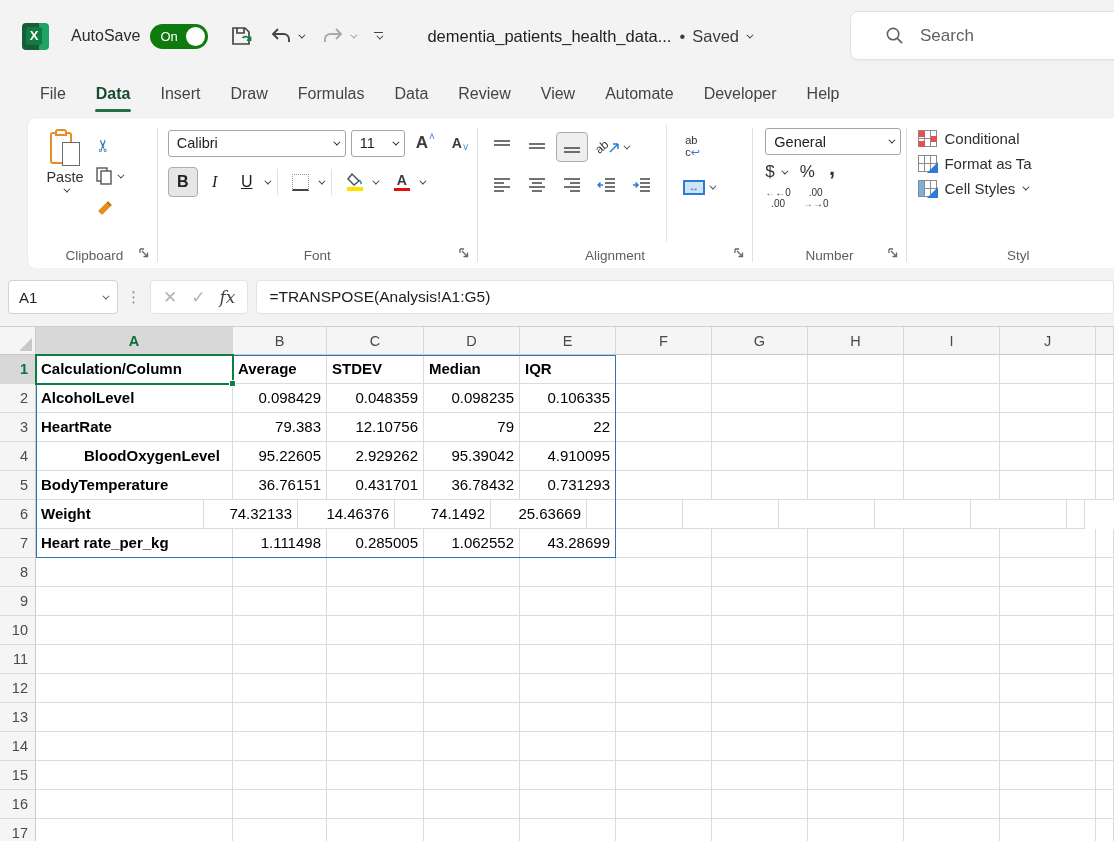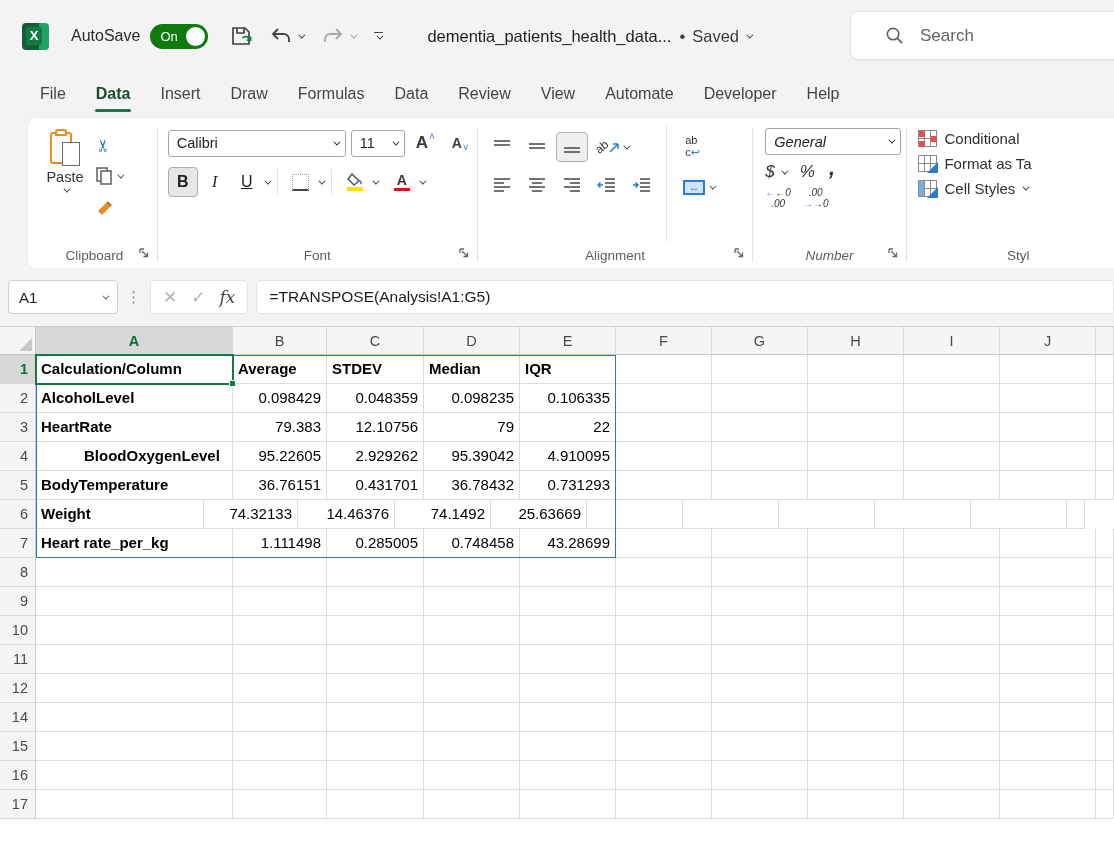--- a/index.html
+++ b/index.html
@@ -86,21 +86,21 @@
   .al-main { display:flex; flex-direction:column; gap:8px; padding-top:8px; }
   .al-row { display:flex; align-items:center; gap:3px; }
   .abtn { width:32px; height:30px; display:flex; align-items:center; justify-content:center; border-radius:4px; cursor:pointer; color:#444; }
   .abtn.activeb { background:#efefef; border:1px solid #adadad; }
   .al-right { display:flex; flex-direction:column; gap:10px; padding:8px 0 0 10px; border-left:1px solid #e7e7e7; margin-left:8px; }
   .wrap-ic { font-size:11px; color:#333; line-height:1.05; text-align:left; }
   .wrap-ic .blue { color:#2b7cd3; }
   .merge-ic { width:22px; height:15px; border:2px solid #2b7cd3; background:#cfe3f7; display:flex; align-items:center; justify-content:center; color:#2b7cd3; font-size:11px; font-weight:bold; }
 
   
-  .g-num { width:162px;font-style:italic; }
+  .g-num { width:162px; }
   .g-num .rg-body { flex-direction:column; padding-left:10px; }
   .num-row2 { display:flex; align-items:center; gap:14px; margin-top:7px; font-size:17px; color:#333; }
   .num-row3 { display:flex; align-items:center; gap:12px; margin-top:5px; }
   .dec-ic { font-size:10px; line-height:1.1; color:#333; text-align:center; cursor:pointer; }
   .dec-ic .blue { color:#2b7cd3; }
   .comma { font-size:22px; font-weight:bold; line-height:10px; position:relative; top:-4px; }
 
   
   .g-styles { width:240px; }
   .g-styles .rg-body { flex-direction:column; gap:8px; padding:6px 0 0 10px; }
@@ -584,21 +584,21 @@
         <div class="gc txt" style="width: 96px;"></div>
         <div class="gc txt" style="width: 96px;"></div>
         <div class="gc txt" style="width: 96px;"></div>
         <div class="gc" style="width: 18px;"></div>
       </div>
       <div class="grow">
         <div class="rh">7</div>
         <div class="gc txt bold" style="width: 197px;">Heart rate_per_kg</div>
         <div class="gc num" style="width: 94px;">1.111498</div>
         <div class="gc num" style="width: 97px;">0.285005</div>
-        <div class="gc num" style="width: 96px;">0.748458</div>
+        <div class="gc num" style="width: 96px;">1.062552</div>
         <div class="gc num" style="width: 96px;">43.28699</div>
         <div class="gc txt" style="width: 96px;"></div>
         <div class="gc txt" style="width: 96px;"></div>
         <div class="gc txt" style="width: 96px;"></div>
         <div class="gc txt" style="width: 96px;"></div>
         <div class="gc txt" style="width: 96px;"></div>
         <div class="gc" style="width: 18px;"></div>
       </div>
       <div class="grow">
         <div class="rh">8</div>
@@ -651,20 +651,34 @@
         <div class="gc txt" style="width: 96px;"></div>
         <div class="gc txt" style="width: 96px;"></div>
         <div class="gc txt" style="width: 96px;"></div>
         <div class="gc txt" style="width: 96px;"></div>
         <div class="gc txt" style="width: 96px;"></div>
         <div class="gc txt" style="width: 96px;"></div>
         <div class="gc" style="width: 18px;"></div>
       </div>
       <div class="grow">
         <div class="rh">12</div>
+        <div class="gc txt" style="width: 197px;"></div>
+        <div class="gc txt" style="width: 94px;"></div>
+        <div class="gc txt" style="width: 97px;"></div>
+        <div class="gc txt" style="width: 96px;"></div>
+        <div class="gc txt" style="width: 96px;"></div>
+        <div class="gc txt" style="width: 96px;"></div>
+        <div class="gc txt" style="width: 96px;"></div>
+        <div class="gc txt" style="width: 96px;"></div>
+        <div class="gc txt" style="width: 96px;"></div>
+        <div class="gc txt" style="width: 96px;"></div>
+        <div class="gc" style="width: 18px;"></div>
+      </div>
+      <div class="grow">
+        <div class="rh">13</div>
         <div class="gc txt" style="width: 197px;"></div>
         <div class="gc txt" style="width: 94px;"></div>
         <div class="gc txt" style="width: 97px;"></div>
         <div class="gc txt" style="width: 96px;"></div>
         <div class="gc txt" style="width: 96px;"></div>
         <div class="gc txt" style="width: 96px;"></div>
         <div class="gc txt" style="width: 96px;"></div>
         <div class="gc txt" style="width: 96px;"></div>
         <div class="gc txt" style="width: 96px;"></div>
         <div class="gc txt" style="width: 96px;"></div>

